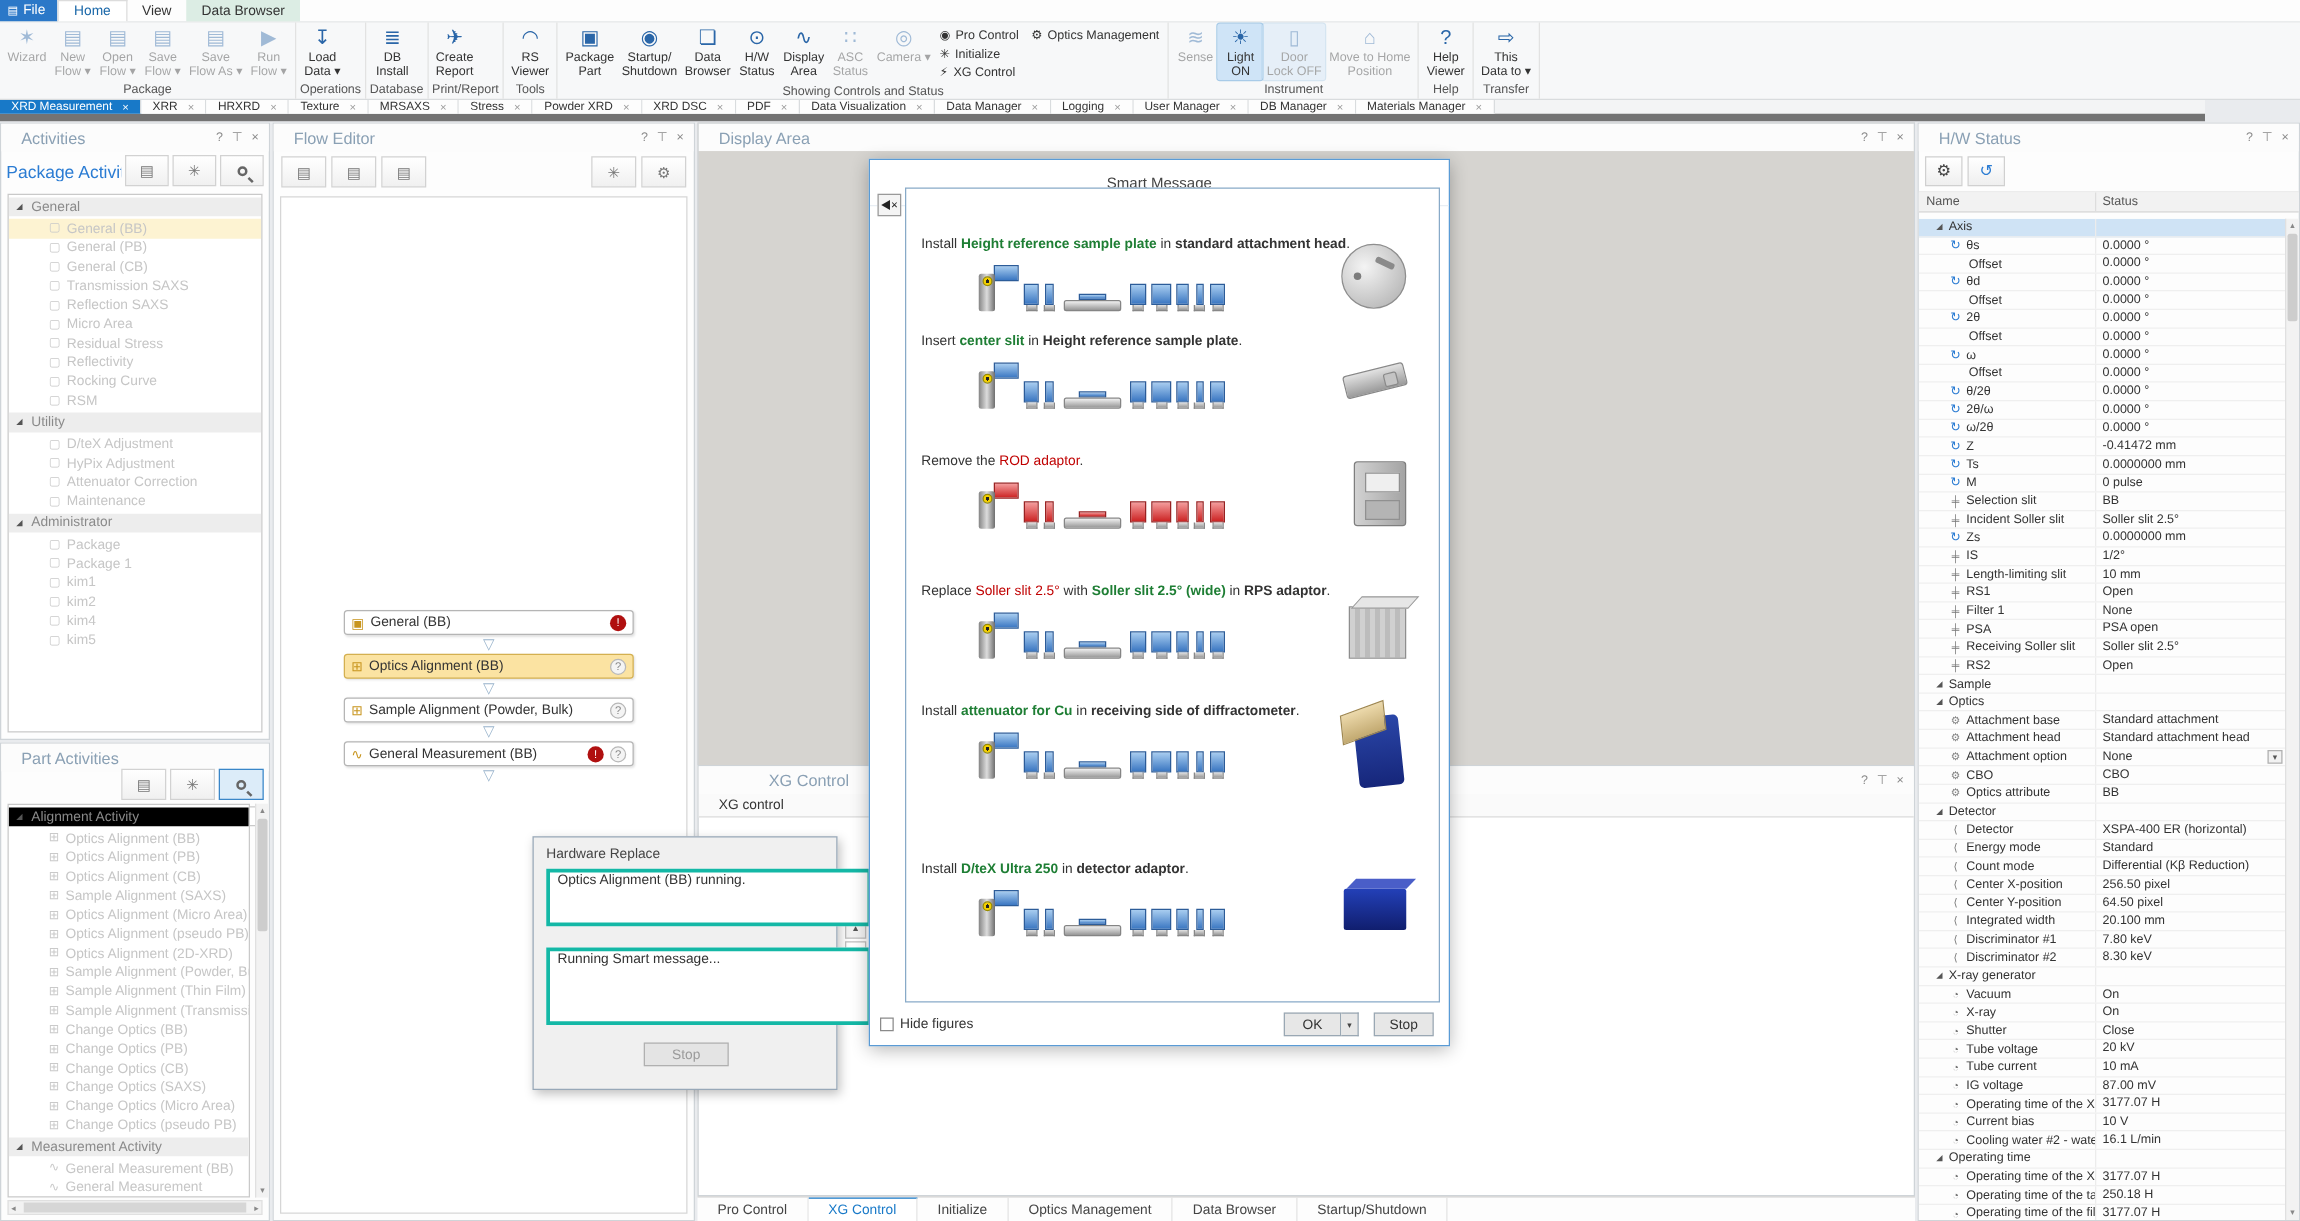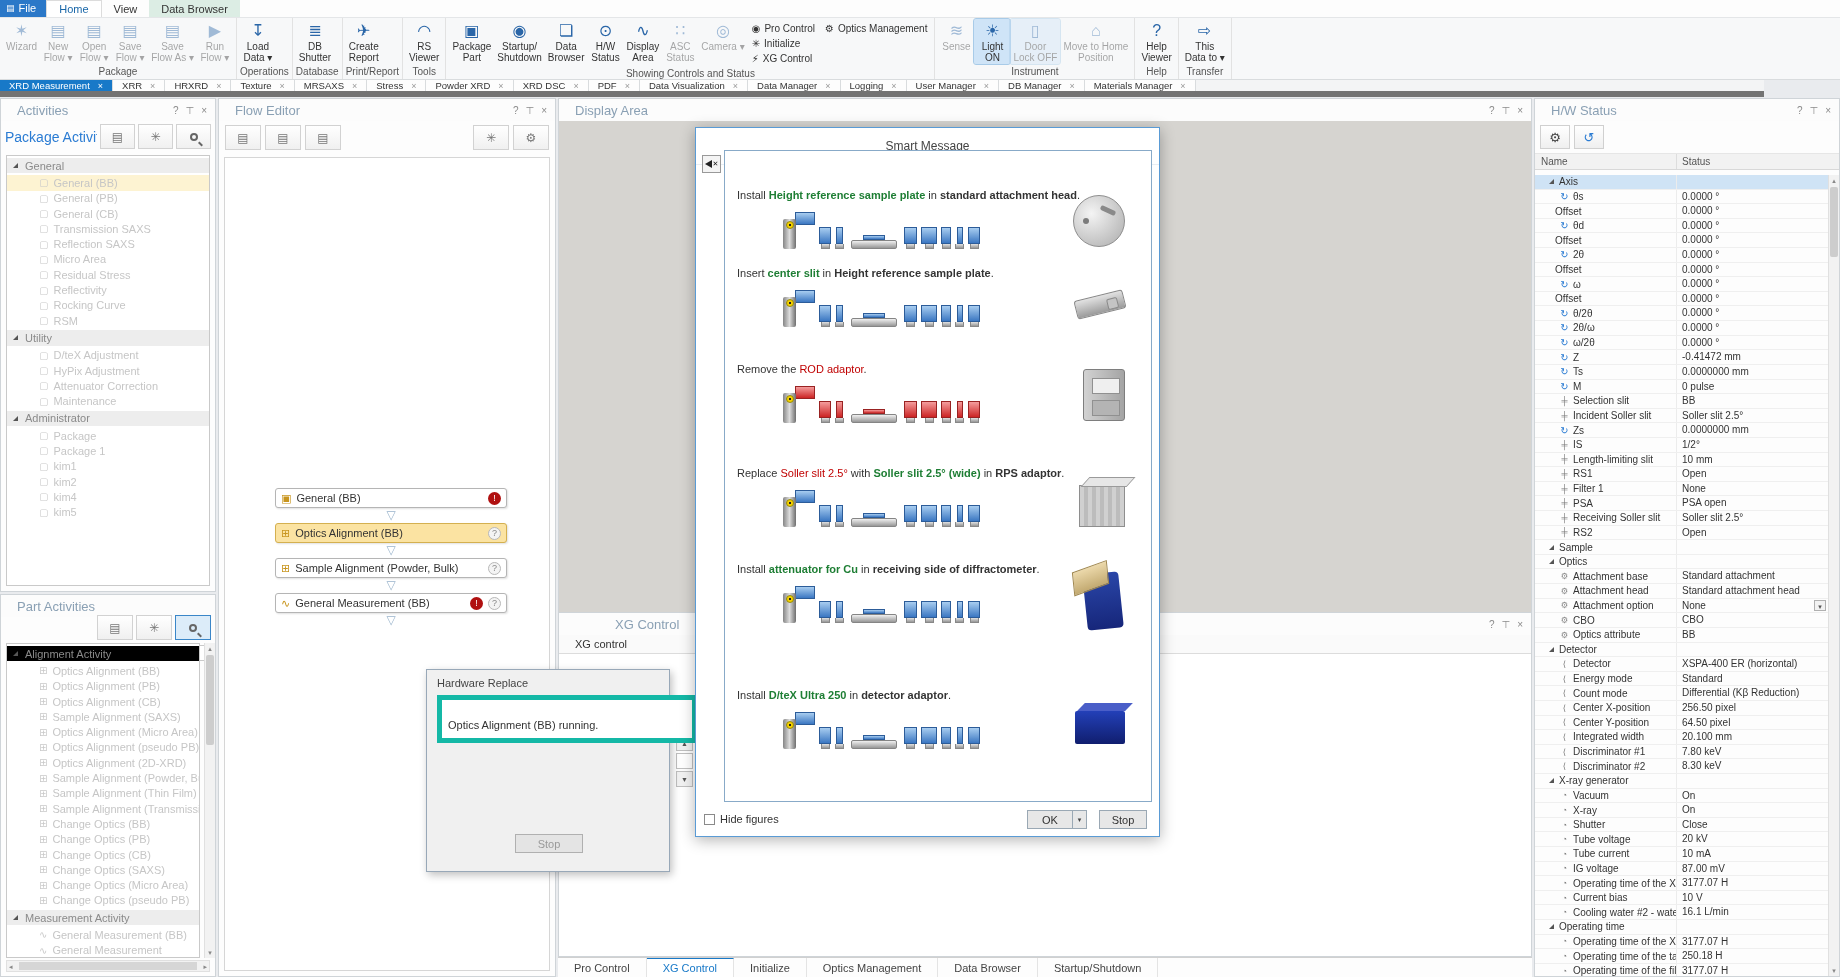--- a/index.html
+++ b/index.html
@@ -95,21 +95,21 @@
   .hwbtn{width:30px;height:24px;border:1px solid #d0d0d0;background:linear-gradient(180deg,#fff,#efefef);display:flex;align-items:center;justify-content:center;font-size:13px;color:#444}
   .hwbtn.blue{color:#2b7cd3}
   .hwhead{display:flex;height:16px;background:#f2f2f2;border-bottom:1px solid #d8d8d8;font-size:10px;color:#555}
   .hwhead .c1{flex:0 0 142px;padding-left:6px;border-right:1px solid #ddd;line-height:16px}
   .hwhead .c2{flex:1;padding-left:5px;line-height:16px}
   .hwlist{position:absolute;left:0;right:11px;top:76px;bottom:0;overflow:hidden}
   .hwrow{display:flex;height:14.62px;font-size:10px;border-bottom:1px solid #efefef;align-items:center}
   .hwrow.sel{background:#cfe3f5}
   .hwname{flex:0 0 142px;display:flex;align-items:center;padding-left:24px;overflow:hidden;white-space:nowrap;border-right:1px solid #ececec;height:100%}
   .hwrow.grp .hwname{padding-left:14px;color:#333}
-  .hwrow.off .hwname{padding-left:20px}
+  .hwrow.off .hwname{padding-left:40px}
   .hwval{flex:1;padding-left:5px;overflow:hidden;white-space:nowrap;position:relative;height:100%;line-height:14.6px}
   .hexp{width:0;height:0;border-bottom:5px solid #555;border-left:5px solid transparent;margin-right:5px}
   .hwicon{margin-right:3px;font-size:8.5px;color:#777;width:11px;text-align:center;flex:0 0 11px}
   .hwicon[data-name="axis-icon"]{color:#2b7cd3;font-size:10px}
   .hwicon[data-name="gear-icon"]{color:#888}
   .hwdd{position:absolute;right:2px;top:1.5px;font-size:7px;color:#555;border:1px solid #b0b0b0;background:#f2f2f2;width:12px;height:11px;text-align:center;line-height:11px}
   
   #smartmsg{position:absolute;left:695px;top:127px;width:465px;height:710px;background:#fff;border:1px solid #5a9bd5;box-shadow:0 3px 14px rgba(0,0,0,.3);z-index:60}
   .smtitle{height:37px;display:flex;align-items:center;justify-content:center;font-size:12px;color:#444;border-bottom:1px solid #e8eef4}
   .mutebtn{position:absolute;left:6px;top:27px;width:19px;height:18px;border:1px solid #999;background:#f4f4f4;display:flex;align-items:center;justify-content:center}
@@ -153,21 +153,21 @@
   .sm-foot .fline{white-space:nowrap}
   .smbottom{position:absolute;left:0;right:0;bottom:6px;height:20px}
   .hidefig{position:absolute;left:8px;top:3px;display:flex;align-items:flex-end;gap:5px;font-size:11px;color:#333}
   .cb{width:11px;height:11px;border:1px solid #8a8a8a;background:#fff}
   .okbtn{position:absolute;right:86px;top:0;width:46px;height:19px;background:#e7e7e7;border:1px solid #9aa8b4;font-size:11px;display:flex;align-items:center;justify-content:center}
   .okdd{position:absolute;right:72px;top:0;width:14px;height:19px;background:#e7e7e7;border:1px solid #9aa8b4;border-left:none;font-size:7px;display:flex;align-items:center;justify-content:center;color:#444}
   .stopbtn{position:absolute;right:12px;top:0;width:48px;height:19px;background:#e7e7e7;border:1px solid #9aa8b4;font-size:11px;display:flex;align-items:center;justify-content:center}
   
   #hwctrl{position:absolute;left:426px;top:669px;width:244px;height:203px;background:#f0f0f0;border:1px solid #98a8b8;box-shadow:2px 3px 8px rgba(0,0,0,.25);z-index:50}
   #hwctrl .hct{font-size:11px;color:#444;padding:7px 0 0 10px}
-  .hcbox{position:absolute;left:10px;width:260px;background:#fff;border:5px solid #14b8a6;font-size:11px;color:#333;padding:19px 6px}
+  .hcbox{position:absolute;left:10px;width:260px;background:#fff;border:3px solid #14b8a6;font-size:11px;color:#333;padding:0 6px}
   .hcbox.b1{top:25px;height:46px}
   .hcbox.b2{top:88px;height:62px}
   .hcstop{position:absolute;left:88px;top:164px;width:68px;height:19px;background:#e4e4e4;border:1px solid #b0b0b0;color:#9a9a9a;font-size:11px;display:flex;align-items:center;justify-content:center}
   i,b{font-style:normal;font-weight:normal}
 </style>
 </head>
 <body>
 
 <div id="app" data-name="smartlab-studio-window">
 
@@ -236,21 +236,21 @@
             </div>
           </div>
         <div class="rglabel" data-name="group-label-operations">Operations</div>
       </div>
       <div class="rgrp" data-name="ribbon-group-database">
         <div class="rbtns">
 
         <div class="rbtn" data-name="db-browser-button">
               <span class="ric" data-name="db-browser-icon">≣</span>
               <span class="rlb">DB
-Shutter</span>
+Install</span>
             </div>
           </div>
         <div class="rglabel" data-name="group-label-database">Database</div>
       </div>
       <div class="rgrp" data-name="ribbon-group-print-report">
         <div class="rbtns">
 
         <div class="rbtn" data-name="create-report-button">
               <span class="ric" data-name="create-report-icon">✈</span>
               <span class="rlb">Create
@@ -1484,16 +1484,17 @@
         </div>
       <div class="okbtn" data-name="ok-button">OK</div>
       <div class="okdd" data-name="ok-dropdown-icon">▾</div>
       <div class="stopbtn" data-name="stop-button">Stop</div>
     </div>
   </div>
 
   <div id="hwctrl" data-name="hardware-control-dialog">
     <div class="hct" data-name="dialog-title">Hardware Replace</div>
     <div class="hcbox b1" data-name="running-status-box">Optics Alignment (BB) running.</div>
+    <div class="hcbox b2" data-name="smart-message-status-box">Running Smart message...</div>
     <div class="hcstop" data-name="stop-button">Stop</div>
   </div>
 
 </div>
 
 </body></html>

